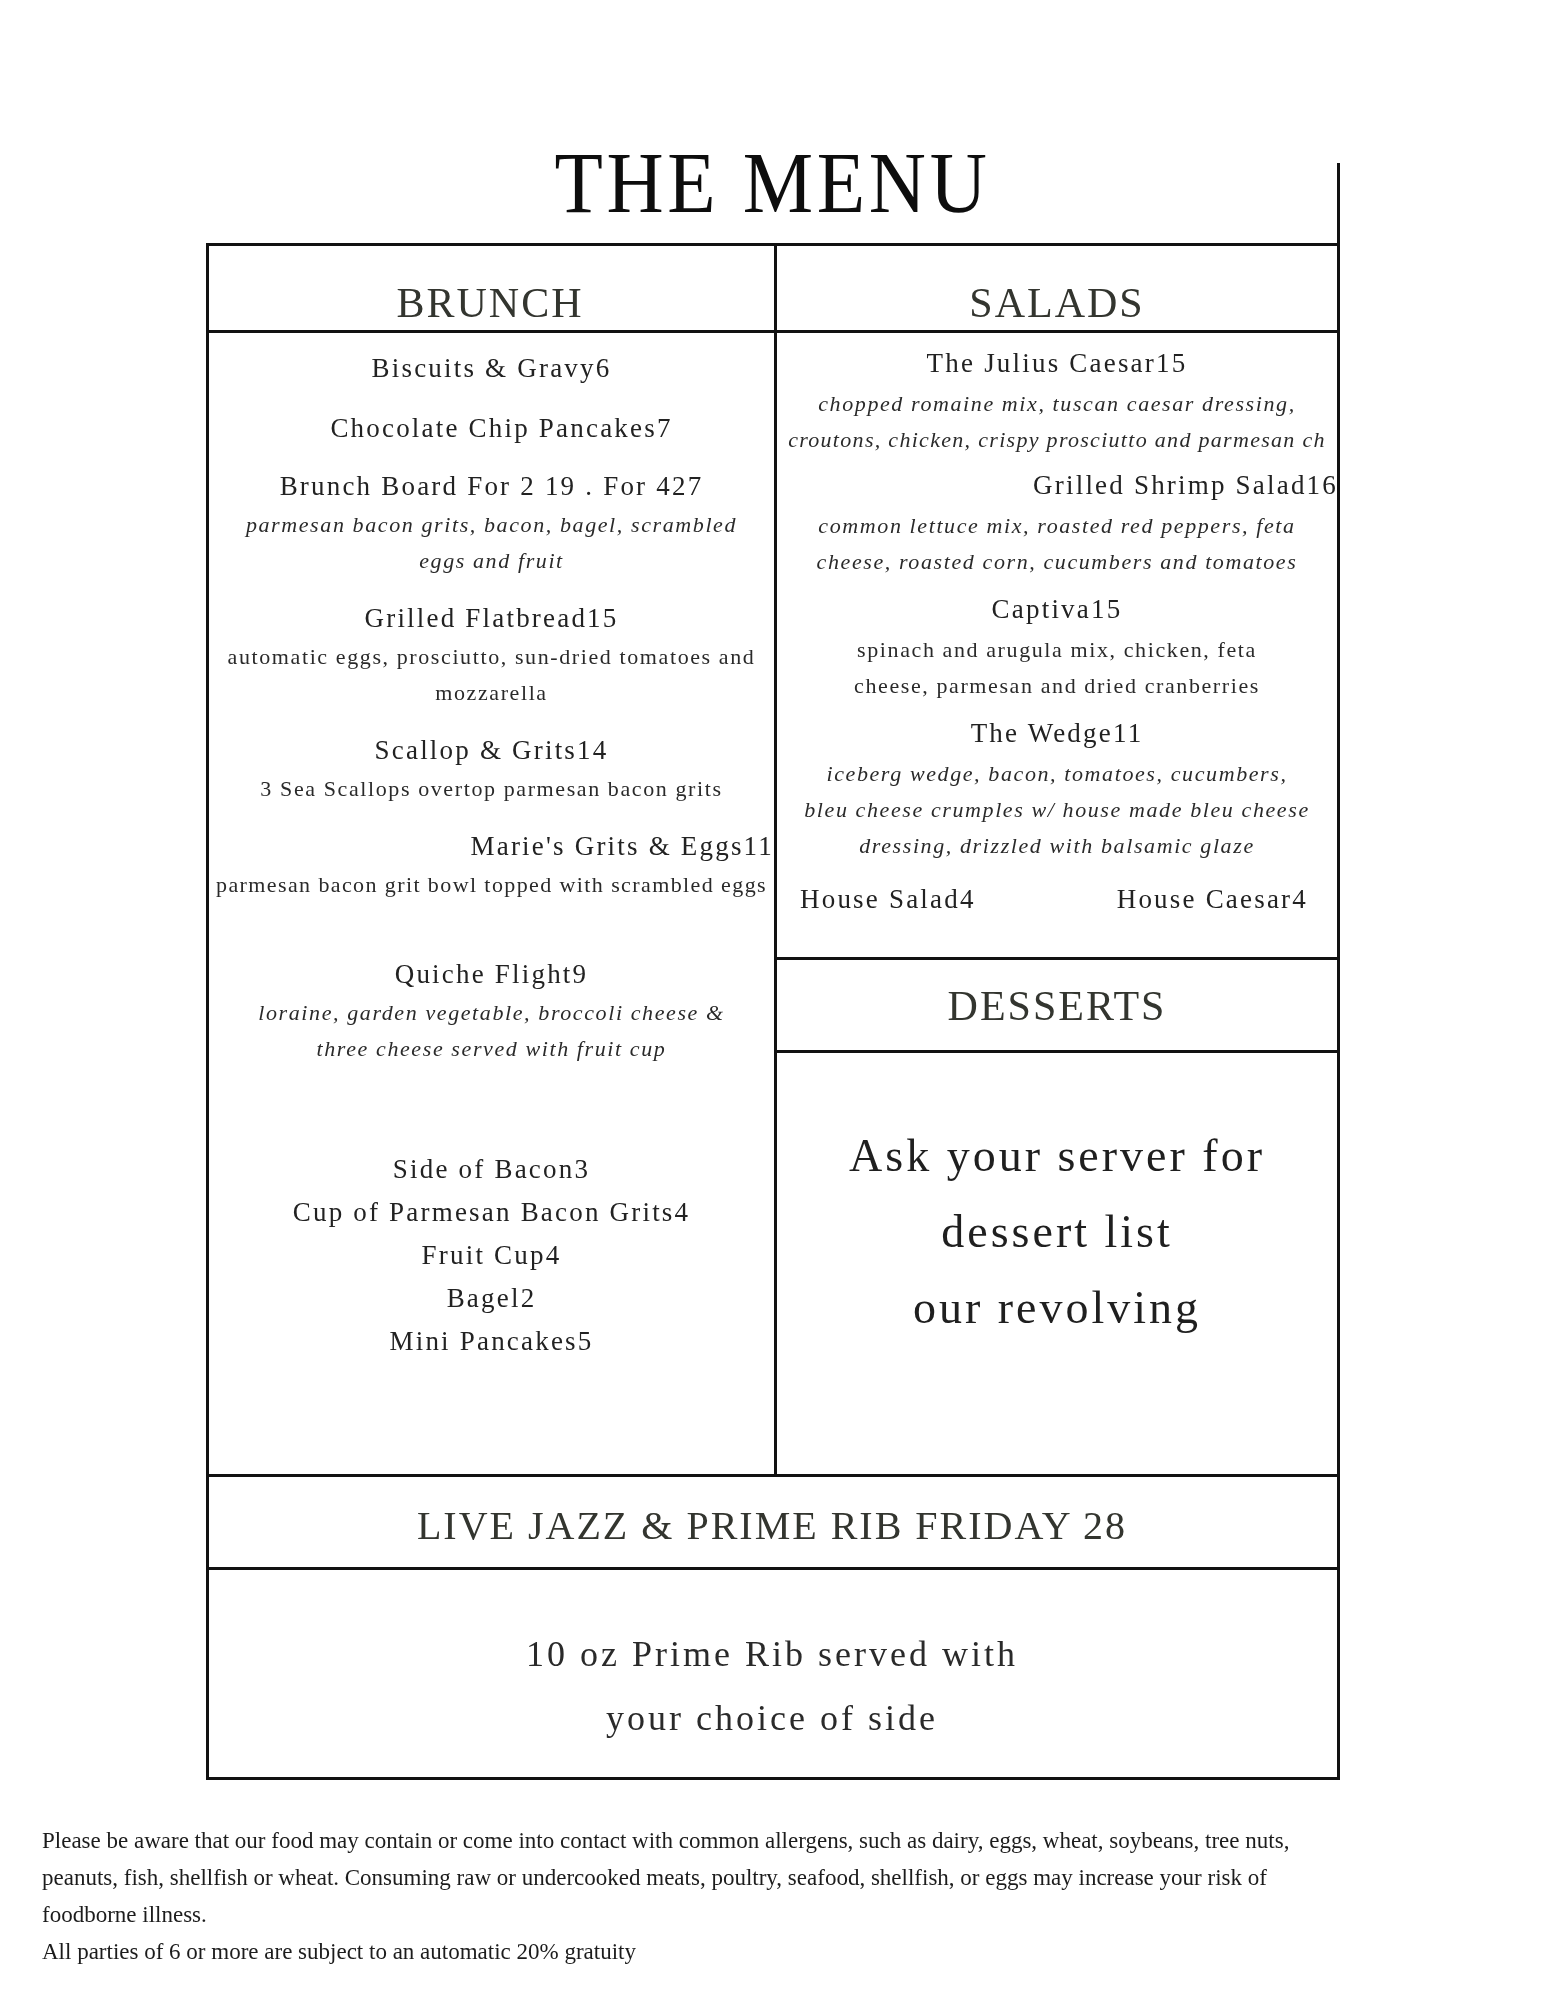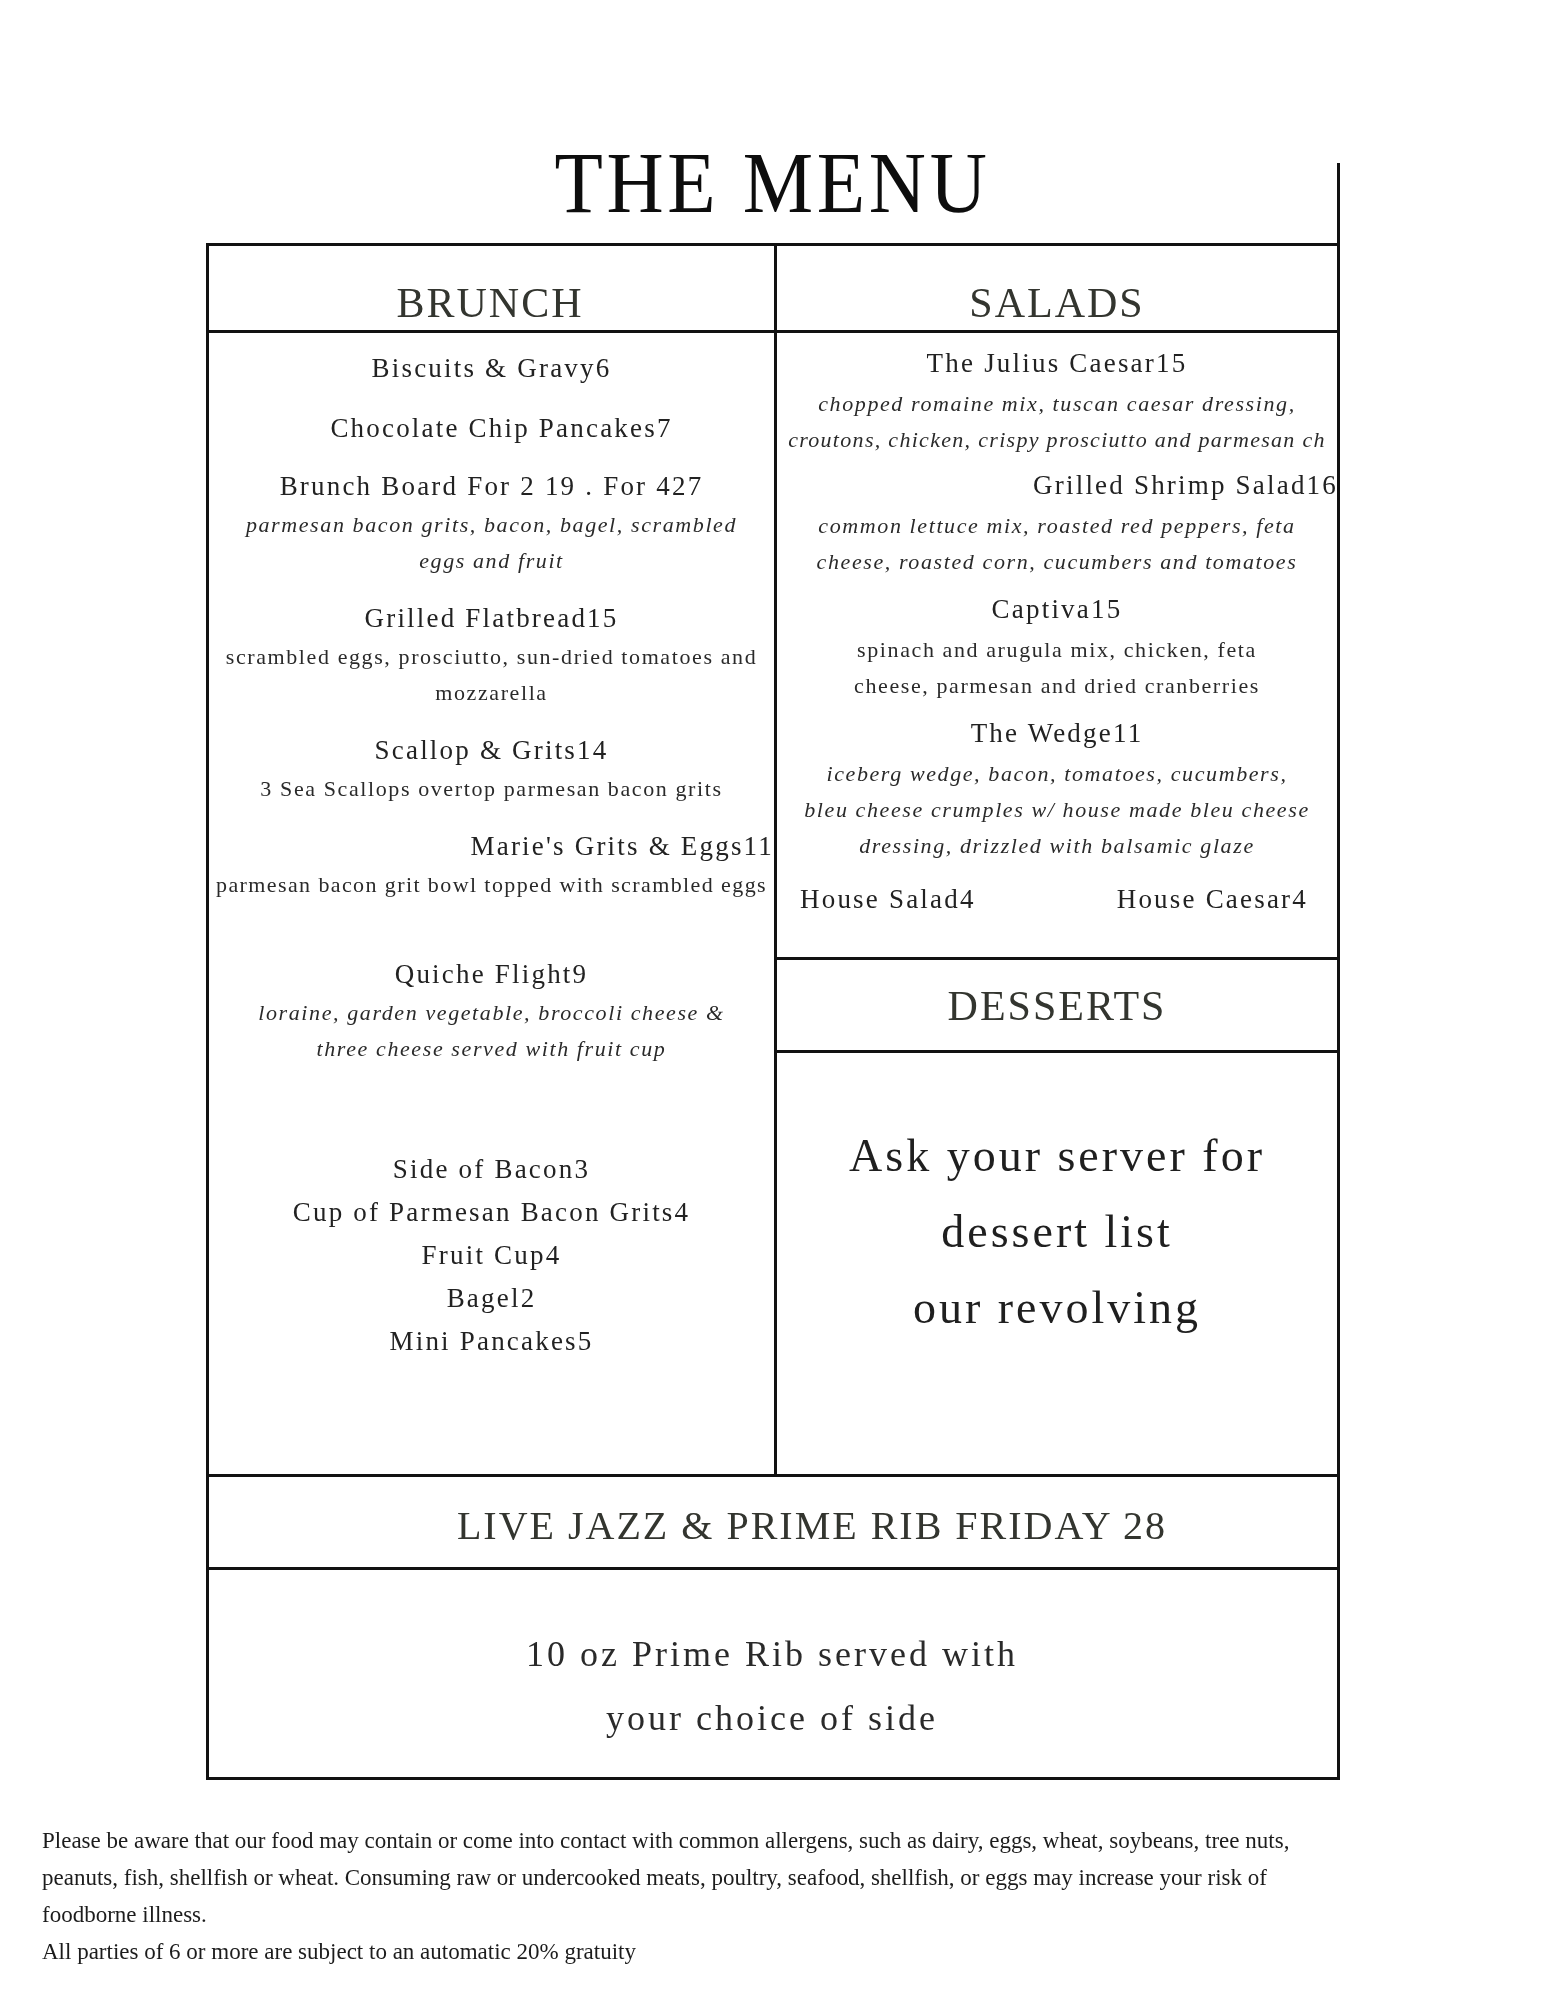--- a/index.html
+++ b/index.html
@@ -36,36 +36,36 @@
 <div class="vline" style="left:774px; top:243px; height:1233px;"></div>
 <div class="hline" style="left:774px; top:957px; width:564px;"></div>
 <div class="hline" style="left:774px; top:1050px; width:564px;"></div>
 <div class="hline" style="left:206px; top:1474px; width:1132px;"></div>
 <div class="hline" style="left:206px; top:1567px; width:1132px;"></div>
 <div class="hline" style="left:206px; top:1777px; width:1134px;"></div>
 
 <div class="sec-title" style="left:206px; width:568px; top:282px;">BRUNCH</div>
 <div class="sec-title" style="left:776px; width:562px; top:282px;">SALADS</div>
 <div class="sec-title" style="left:776px; width:562px; top:985px;">DESSERTS</div>
-<div class="sec-title" style="left:206px; width:1132px; top:1506px; font-size:40px;padding-left:40px;">LIVE JAZZ &amp; PRIME RIB FRIDAY  28</div>
+<div class="sec-title" style="left:206px; width:1132px; top:1506px; font-size:40px;">LIVE JAZZ &amp; PRIME RIB FRIDAY  28</div>
 
 <div class="col" style="left:209px; width:565px; top:355px;">
   <div style="height:60px;">
     <span class="item">Biscuits &amp; Gravy</span><span class="item price">6</span>
   </div>
   <div style="height:58px; padding-left:20px;">
     <span class="item">Chocolate Chip Pancakes</span><span class="item price">7</span>
   </div>
   <div style="height:132px;">
     <div style="height:34px;"><span class="item">Brunch Board  For 2  19 . For 4</span><span class="item price">27</span></div>
     <div class="desc italic" style="padding:0 34px;">parmesan bacon grits, bacon, bagel, scrambled eggs and fruit</div>
   </div>
   <div style="height:132px;">
     <div style="height:34px;"><span class="item">Grilled Flatbread</span><span class="item price">15</span></div>
-    <div class="desc" style="padding:0 8px;">scrambled eggs, prosciutto, sun-dried tomatoes and mozzarella</div>
+    <div class="desc" style="padding:0 8px;">automatic eggs, prosciutto, sun-dried tomatoes and mozzarella</div>
   </div>
   <div style="height:96px;">
     <div style="height:34px;"><span class="item">Scallop &amp; Grits</span><span class="item price">14</span></div>
     <div class="desc">3 Sea Scallops overtop parmesan bacon grits</div>
   </div>
   <div style="height:128px;">
     <div style="height:34px;text-align:right;"><span class="item">Marie's Grits &amp; Eggs</span><span class="item price">11</span></div>
     <div class="desc" style="padding:0 2px; letter-spacing:1.4px;">parmesan bacon grit bowl topped with scrambled eggs</div>
   </div>
   <div style="height:110px;">

